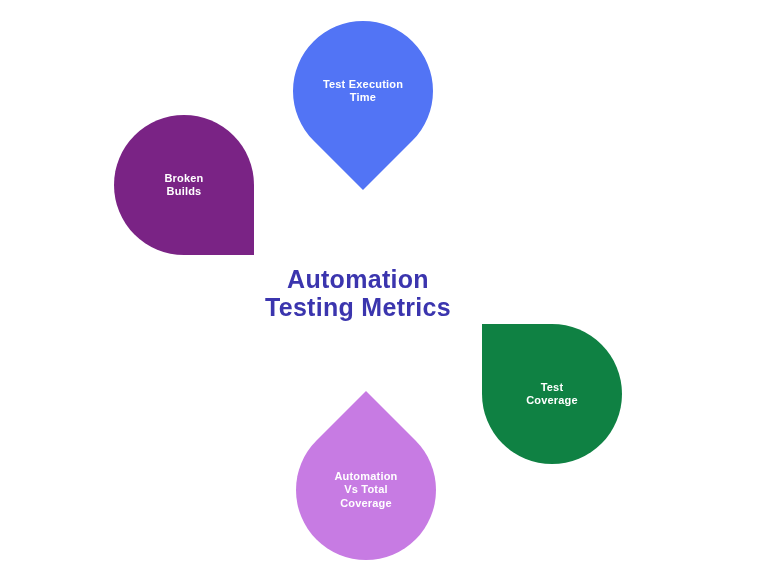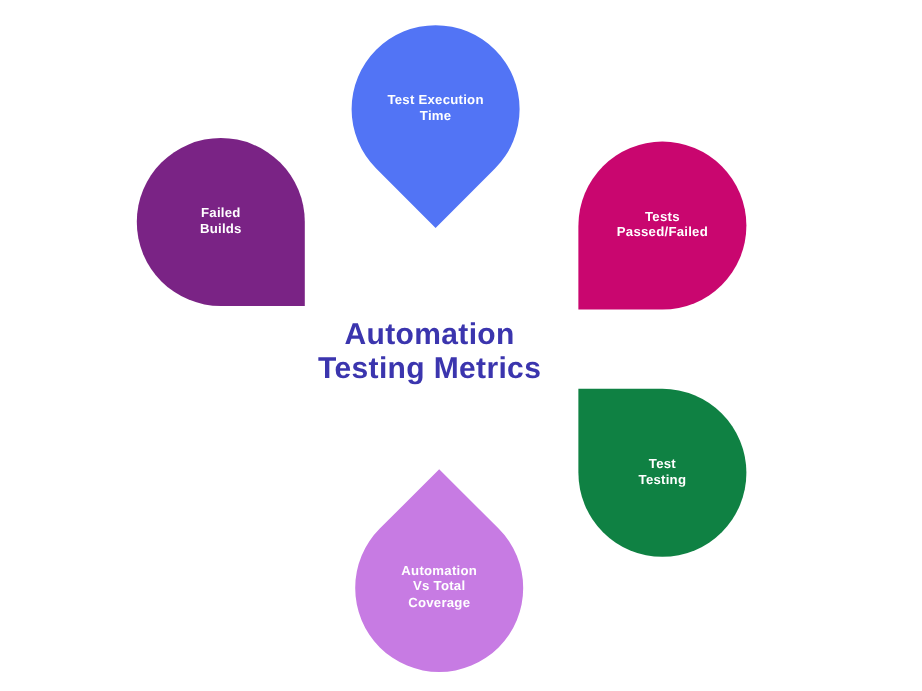--- a/index.html
+++ b/index.html
@@ -82,47 +82,40 @@
 Testing Metrics</div>
 
   <div class="bubble pos-top">
     <div class="shape shape-pin-down" style="background-color: rgb(82, 116, 245);"></div>
     <div class="label-box">
       <span style="color: rgb(255, 255, 255);">Test Execution
 Time</span>
     </div>
   </div>
 
-  <div class="bubble pos-top-right">
-    <div class="shape shape-corner-bl" style="background-color: rgb(201, 6, 111);"></div>
-    <div class="label-box">
-      <span style="color: rgb(255, 255, 255);">Tests
-Passed/Failed</span>
-    </div>
-  </div>
 
   <div class="bubble pos-bottom-right">
     <div class="shape shape-corner-tl" style="background-color: rgb(15, 129, 67);"></div>
     <div class="label-box">
       <span style="color: rgb(255, 255, 255);">Test
-Testing</span>
+Coverage</span>
     </div>
   </div>
 
   <div class="bubble pos-bottom">
     <div class="shape shape-drop-up" style="background-color: rgb(199, 123, 227);"></div>
     <div class="label-box">
       <span style="color: rgb(255, 255, 255);">Automation
 Vs Total
 Coverage</span>
     </div>
   </div>
 
 
   <div class="bubble pos-top-left">
     <div class="shape shape-corner-br" style="background-color: rgb(122, 35, 133);"></div>
     <div class="label-box">
-      <span style="color: rgb(255, 255, 255);">Failed
+      <span style="color: rgb(255, 255, 255);">Broken
 Builds</span>
     </div>
   </div>
 
 </div>
 
 </body></html>

